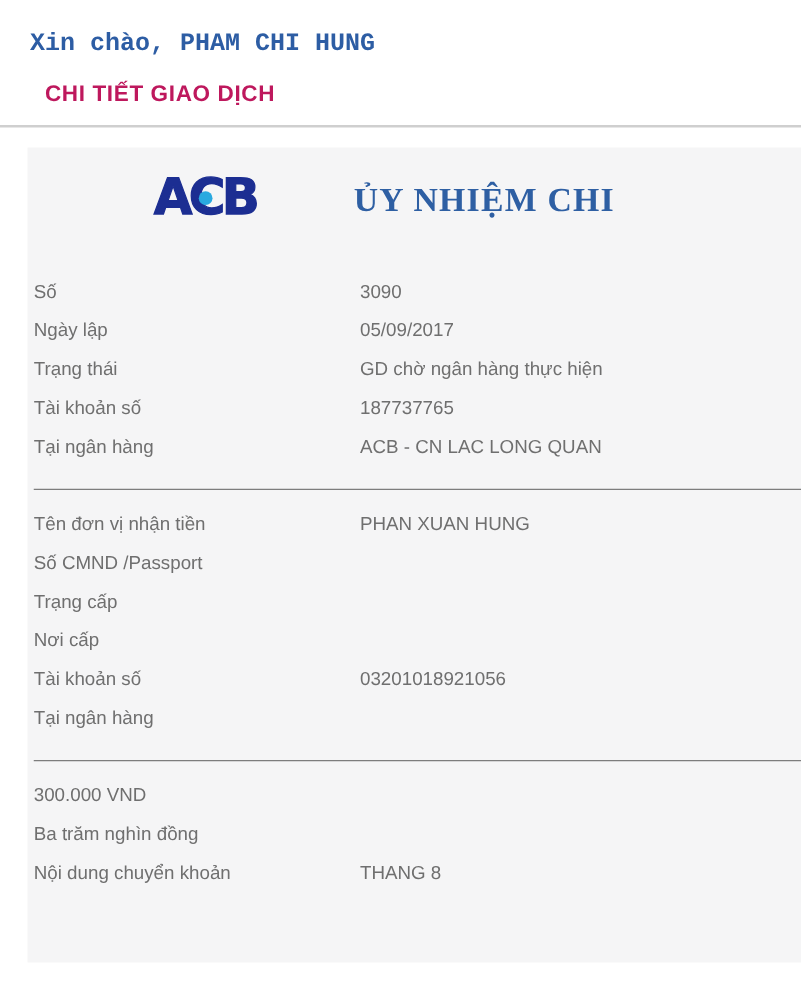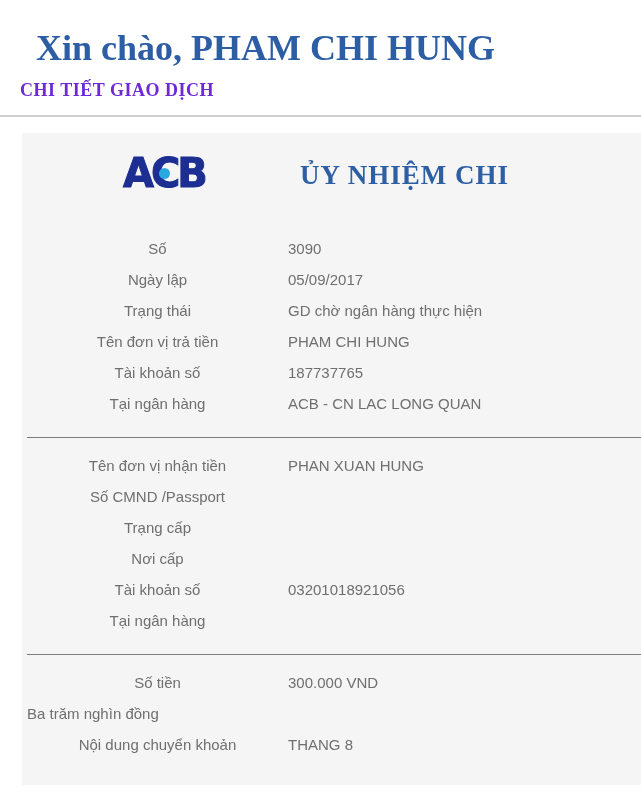--- a/index.html
+++ b/index.html
@@ -5,35 +5,35 @@
   * { box-sizing: border-box; }
   html, body {
     margin: 0; padding: 0;
     width: 641px; height: 796px;
     background: #ffffff;
     font-family: "Liberation Sans", "DejaVu Sans", sans-serif;
     overflow: hidden;
   }
   .page-header { padding: 16px 0 0 20px; }
   .greeting {
-    margin: 16px;
-    font-family: Liberation Serif, serif;
+    margin: 4px;
+    font-family: Liberation Mono, monospace;
     font-weight: bold;
-    font-size: 36px;
+    font-size: 20px;
     line-height: 32px;
     color: #2d5da4;
   }
   .subtitle {
-    margin: 13px 0 0 0;
-    font-family: Liberation Serif, serif;
+    margin: 13px 0 0 16px;
+    font-family: Liberation Sans, sans-serif;
     font-weight: bold;
     font-size: 18px;
     line-height: 20px;
     letter-spacing: 0.5px;
-    color: #6d28d9;
+    color: #be185d;
   }
   .header-rule {
     border: 0;
     border-top: 2px solid #cfcfcf;
     margin: 15px 0 0 0;
   }
   .card {
     margin: 16px 0 0 22px;
     width: 619px;
     height: 652px;
@@ -57,36 +57,36 @@
   }
   .logo-dot {
     position: absolute;
     left: 36px; top: 15px;
     width: 11px; height: 11px;
     border-radius: 50%;
     background: #29a9e0;
   }
   .doc-title {
     position: absolute;
-    left: 273px; top: 27px;
+    left: 256px; top: 27px;
     font-family: "Liberation Serif", "DejaVu Serif", serif;
     font-weight: bold;
     font-size: 27px;
     letter-spacing: 1px;
     color: #2e5fa3;
   }
   .section { }
   .row {
     display: flex;
     align-items: center;
     height: 31px;
     font-size: 15px;
     color: #6f6f6f;
   }
-  .row .label { width: 261px; flex: 0 0 261px; text-align: center; }
+  .row .label { width: 261px; flex: 0 0 261px; }
   .row .value { flex: 1; }
   .section-divider {
     border: 0;
     border-top: 1px solid #7d7d7d;
     margin: 18px 0 12px 0;
   }
 </style>
 </head>
 <body>
 
@@ -111,24 +111,20 @@
       <span class="label">Số</span>
       <span class="value">3090</span>
     </div>
     <div class="row">
       <span class="label">Ngày lập</span>
       <span class="value">05/09/2017</span>
     </div>
     <div class="row">
       <span class="label">Trạng thái</span>
       <span class="value">GD chờ ngân hàng thực hiện</span>
-    </div>
-    <div class="row">
-      <span class="label">Tên đơn vị trả tiền</span>
-      <span class="value">PHAM CHI HUNG</span>
     </div>
     <div class="row">
       <span class="label">Tài khoản số</span>
       <span class="value">187737765</span>
     </div>
     <div class="row">
       <span class="label">Tại ngân hàng</span>
       <span class="value">ACB - CN LAC LONG QUAN</span>
     </div>
   </div>
@@ -158,21 +154,20 @@
     </div>
     <div class="row">
       <span class="label">Tại ngân hàng</span>
     </div>
   </div>
 
   <hr class="section-divider">
 
   <div class="section">
     <div class="row">
-      <span class="label">Số tiền</span>
       <span class="value">300.000 VND</span>
     </div>
     <div class="row">
       <span class="value">Ba trăm nghìn đồng</span>
     </div>
     <div class="row">
       <span class="label">Nội dung chuyển khoản</span>
       <span class="value">THANG 8</span>
     </div>
   </div>

